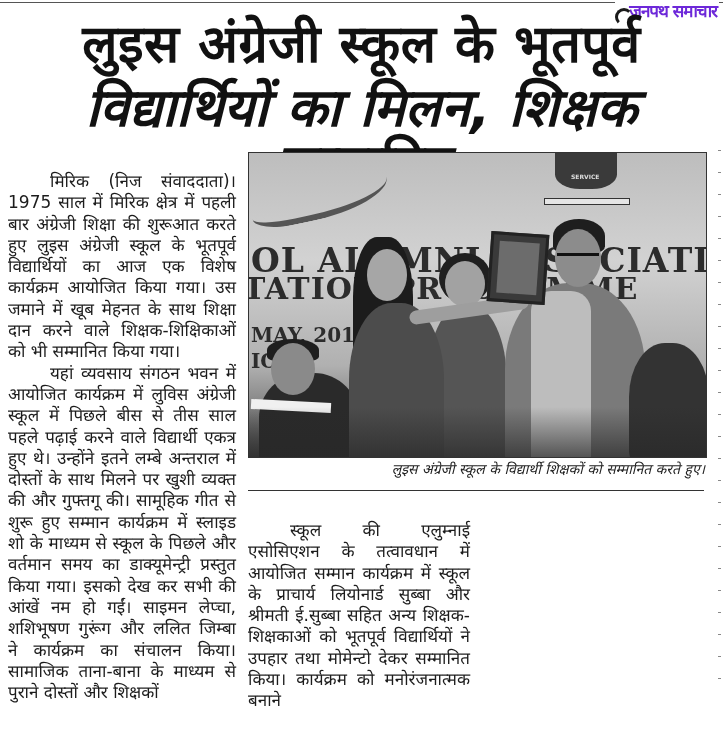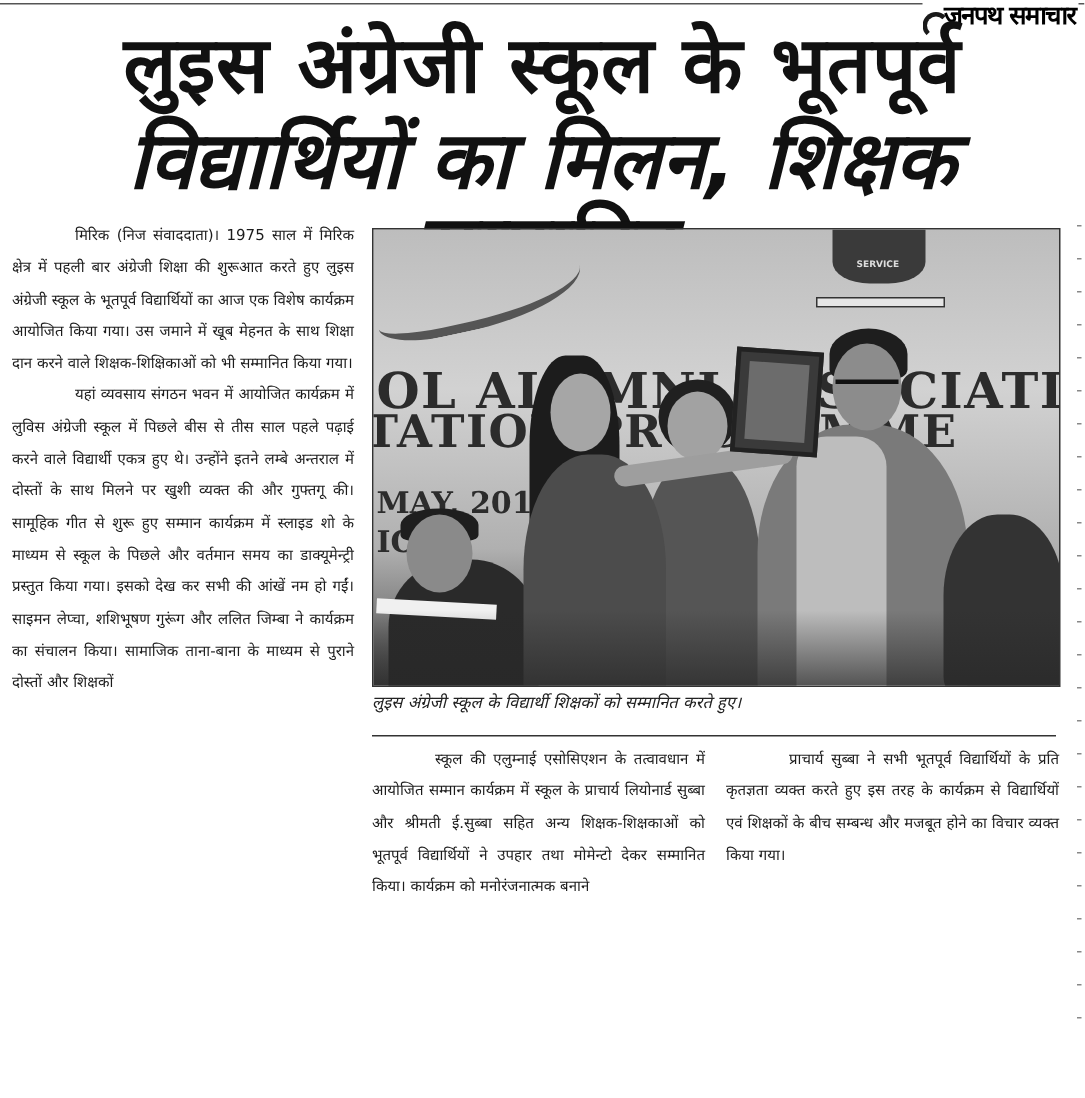--- a/index.html
+++ b/index.html
@@ -6,38 +6,39 @@
   body {
     width: 723px; height: 732px; overflow: hidden;
     background: #ffffff; position: relative;
     font-family: "DejaVu Sans", sans-serif; color: #1a1a1a;
   }
   .top-rule { position: absolute; left: 0; top: 2px; width: 723px; height: 1px; background: #555; }
   .masthead {
     position: absolute; right: 4px; top: 0px; height: 22px;
     background: #fff; padding: 0 2px 0 14px;
     font-family: "DejaVu Sans", sans-serif; font-weight: bold; font-size: 17px;
-    letter-spacing: -1px; color: #000000; line-height: 22px;
+    letter-spacing: -1px; color: #6d28d9; line-height: 22px;
   }
   .masthead-swoosh {
     position: absolute; left: 0; top: 8px; width: 12px; height: 12px;
     border: 3px solid #1a1a1a; border-radius: 50%; border-right-color: transparent; border-bottom-color: transparent;
   }
   .headline {
     position: absolute; left: 0; width: 723px; text-align: center;
     font-family: "DejaVu Sans", sans-serif; font-weight: bold; color: #111;
     margin: 0;
   }
   .headline.l1 { top: 16px; font-size: 52px; line-height: 56px; letter-spacing: 0.5px; }
   .headline.l2 { top: 80px; font-size: 53px; line-height: 56px; letter-spacing: 0px; font-style: italic; }
 
   .col {
     position: absolute; font-family: "DejaVu Sans", sans-serif;
-    font-size: 10px; line-height: 21.3px; color: #1c1c1c;
+    font-size: 17px; line-height: 21.3px; color: #1c1c1c;
     text-align: justify;
+    margin-top: 24px;
   }
   .col p { margin: 0; }
   .col .indent { text-indent: 42px; }
   .col1 { left: 8px; top: 147px; width: 228px; }
   .col2 { left: 248px; top: 496px; width: 222px; }
   .col3 { left: 484px; top: 496px; width: 222px; }
 
   .photo {
     position: absolute; left: 248px; top: 152px; width: 457px; height: 304px;
     border: 1px solid #333; overflow: hidden;
@@ -78,22 +79,22 @@
   .p-man-hair { left: 304px; top: 66px; width: 52px; height: 34px; background: #1e1e1e; border-radius: 50% 50% 20% 20%; }
   .p-man-head { left: 306px; top: 76px; width: 46px; height: 58px; background: #8c8c8c; }
   .p-man-glasses { position: absolute; left: 308px; top: 100px; width: 42px; height: 8px; border-top: 3px solid #111; }
   .p-man-body { left: 256px; top: 130px; width: 140px; height: 190px; background: #7a7a7a; }
   .p-man-scarf { position: absolute; left: 282px; top: 138px; width: 60px; height: 170px; background: #bdbdbd; border-radius: 20px 20px 0 0; }
   .p-right-dark { left: 380px; top: 190px; width: 80px; height: 120px; background: #333; }
   .photo-floor { position: absolute; left: 0; bottom: 0; width: 100%; height: 50px; background: linear-gradient(180deg, rgba(40,40,40,0) 0%, rgba(40,40,40,0.7) 100%); }
   .envelope { position: absolute; left: 2px; top: 248px; width: 80px; height: 10px; background: #f0f0f0; transform: rotate(3deg); }
 
   .caption {
-    position: absolute; left: 248px; top: 458px; width: 457px; text-align: left;
-    font-family: "DejaVu Sans", sans-serif; font-style: italic; font-size: 11px; line-height: 22px; color: #222;
+    position: absolute; left: 248px; top: 458px; width: 457px; text-align: right;
+    font-family: "DejaVu Sans", sans-serif; font-style: italic; font-size: 14px; line-height: 22px; color: #222;
   }
   .caption-rule { position: absolute; left: 248px; top: 490px; width: 456px; height: 1px; background: #333; }
   .right-ticks { position: absolute; left: 718px; width: 3px; }
   .right-ticks span { display: block; width: 3px; height: 1px; background: #888; margin-bottom: 21px; }
 </style>
 </head>
 <body>
 
 <div class="top-rule"></div>
 
@@ -149,21 +150,20 @@
 </div>
 
 <div class="caption">लुइस अंग्रेजी स्कूल के विद्यार्थी शिक्षकों को सम्मानित करते हुए।</div>
 <div class="caption-rule"></div>
 
 <div class="col col2">
   <p class="indent">स्कूल की एलुम्नाई एसोसिएशन के तत्वावधान में आयोजित सम्मान कार्यक्रम में स्कूल के प्राचार्य लियोनार्ड सुब्बा और श्रीमती ई.सुब्बा सहित अन्य शिक्षक-शिक्षकाओं को भूतपूर्व विद्यार्थियों ने उपहार तथा मोमेन्टो देकर सम्मानित किया। कार्यक्रम को मनोरंजनात्मक बनाने</p>
 </div>
 
 <div class="col col3">
-  <p class="indent">प्राचार्य सुब्बा ने सभी भूतपूर्व विद्यार्थियों के प्रति कृतज्ञता व्यक्त करते हुए इस तरह के कार्यक्रम से विद्यार्थियों एवं शिक्षकों के बीच सम्बन्ध और मजबूत होने का विचार व्यक्त किया गया।</p>
 </div>
 
 <div class="right-ticks" style="top:150px">
   <span></span>
     <span></span>
     <span></span>
     <span></span>
     <span></span>
     <span></span>
     <span></span>

